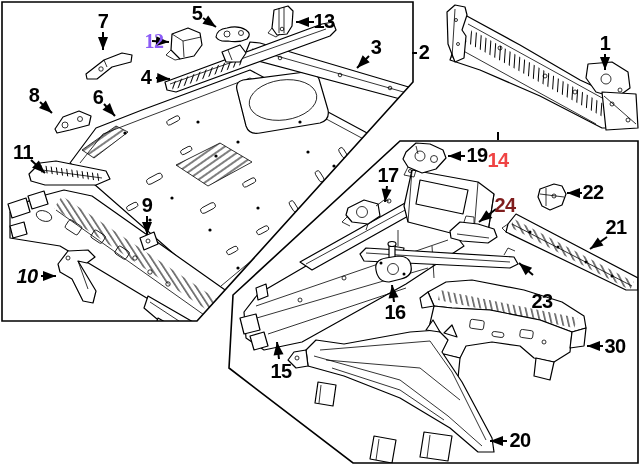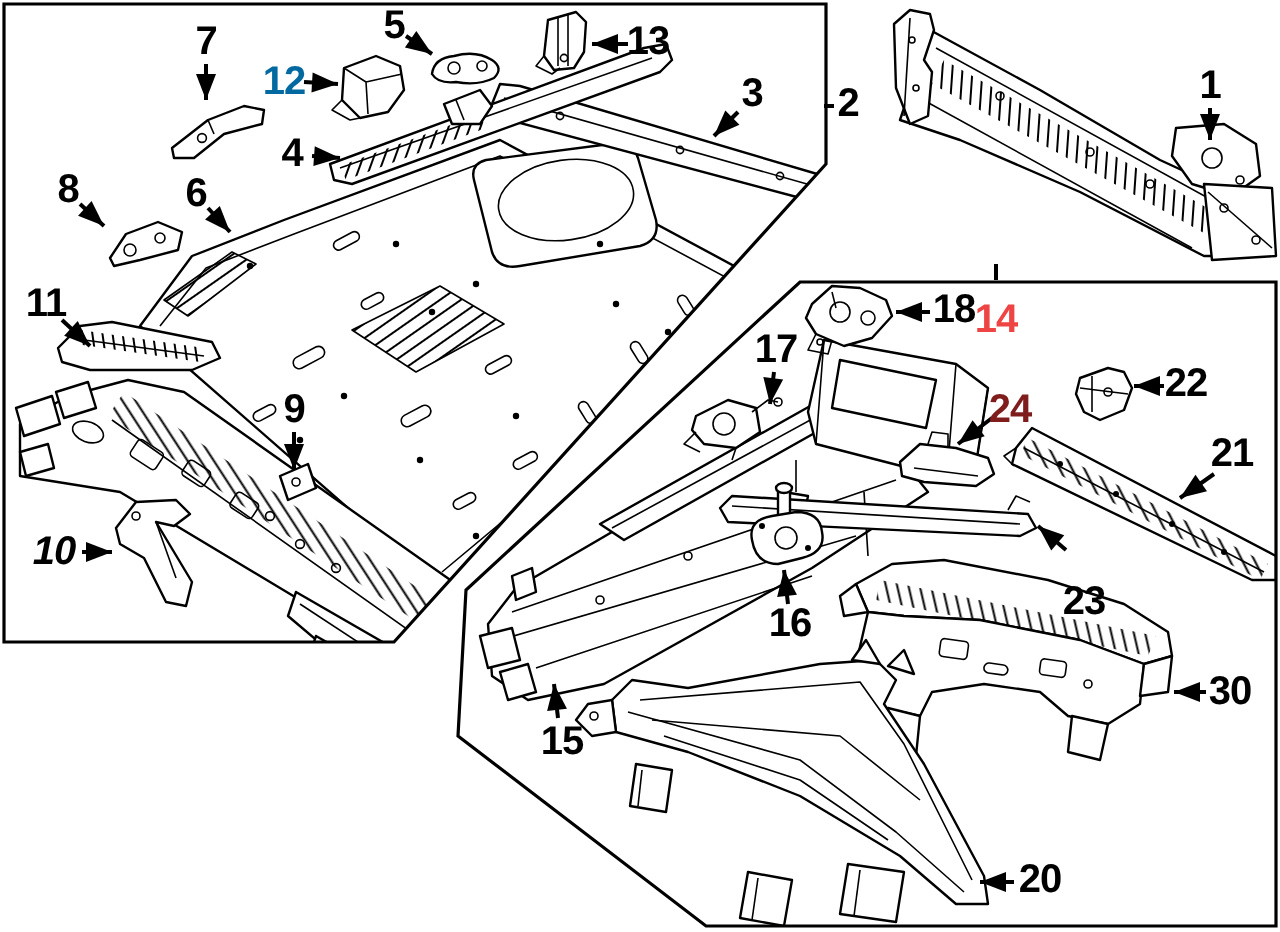--- a/index.html
+++ b/index.html
@@ -366,27 +366,27 @@
       <div class="callout" style="left: 424px; top: 52px; color: rgb(0, 0, 0);">2</div>
       <div class="callout" style="left: 376px; top: 47px; color: rgb(0, 0, 0);">3</div>
       <div class="callout" style="left: 146px; top: 77px; color: rgb(0, 0, 0);">4</div>
       <div class="callout" style="left: 197px; top: 13px; color: rgb(0, 0, 0);">5</div>
       <div class="callout" style="left: 98px; top: 97px; color: rgb(0, 0, 0);">6</div>
       <div class="callout" style="left: 103px; top: 21px; color: rgb(0, 0, 0);">7</div>
       <div class="callout" style="left: 34px; top: 95px; color: rgb(0, 0, 0);">8</div>
       <div class="callout" style="left: 147px; top: 205px; color: rgb(0, 0, 0);">9</div>
       <div class="callout" style="left: 27px; top: 276px; color: rgb(0, 0, 0); font-style: italic;">10</div>
       <div class="callout" style="left: 23px; top: 152px; color: rgb(0, 0, 0);">11</div>
-      <div class="callout" style="left: 142px; top: 41px; color: #0369a1;">12</div>
+      <div class="callout" style="left: 154px; top: 41px; color: #8b5cf6; font-family: Liberation Serif, serif;">12</div>
       <div class="callout" style="left: 324px; top: 21px; color: rgb(0, 0, 0);">13</div>
       <div class="callout" style="left: 498px; top: 122px; color: #ef4444; margin-top: 38px;">14</div>
       <div class="callout" style="left: 281px; top: 371px; color: rgb(0, 0, 0);">15</div>
       <div class="callout" style="left: 395px; top: 312px; color: rgb(0, 0, 0);">16</div>
       <div class="callout" style="left: 388px; top: 175px; color: rgb(0, 0, 0);">17</div>
-      <div class="callout" style="left: 477px; top: 155px; color: rgb(0, 0, 0);">18</div>
+      <div class="callout" style="left: 477px; top: 155px; color: rgb(0, 0, 0);">19</div>
       <div class="callout" style="left: 520px; top: 440px; color: rgb(0, 0, 0);">20</div>
       <div class="callout" style="left: 615px; top: 346px; color: rgb(0, 0, 0);">30</div>
       <div class="callout" style="left: 616px; top: 227px; color: rgb(0, 0, 0);">21</div>
       <div class="callout" style="left: 593px; top: 192px; color: rgb(0, 0, 0);">22</div>
       <div class="callout" style="left: 542px; top: 283px; color: rgb(0, 0, 0); margin-top: 18px;">23</div>
       <div class="callout" style="left: 505px; top: 205px; color: #7f1d1d;">24</div>
     </div>
 
 </div>
 

